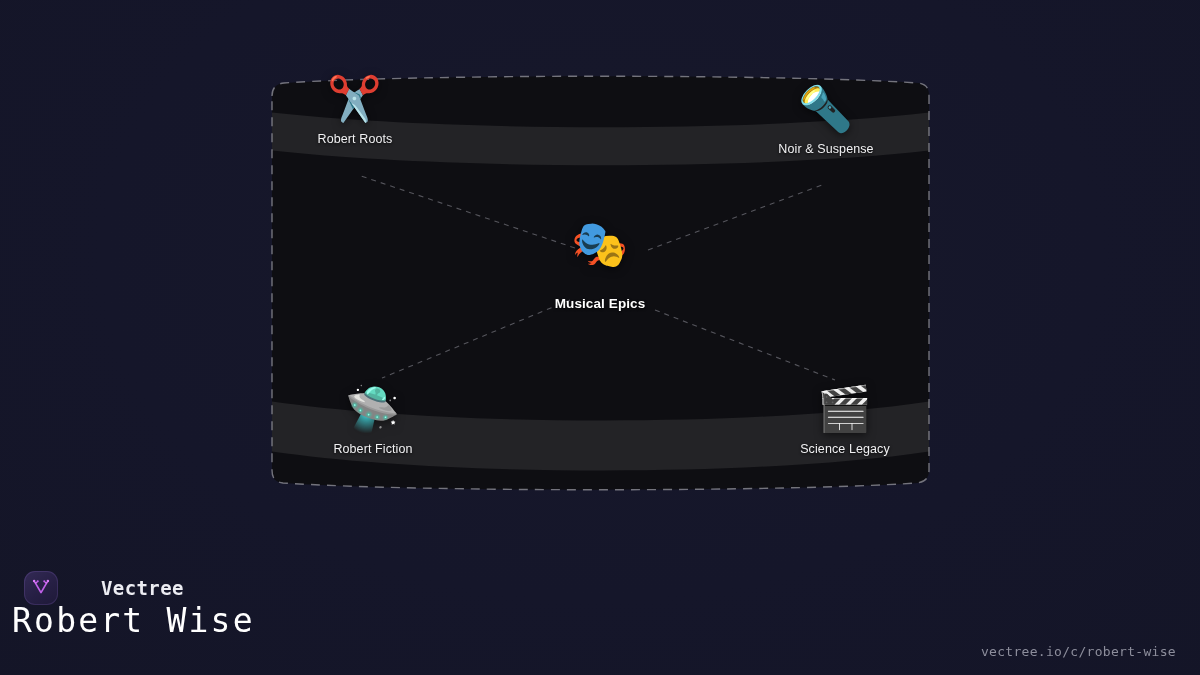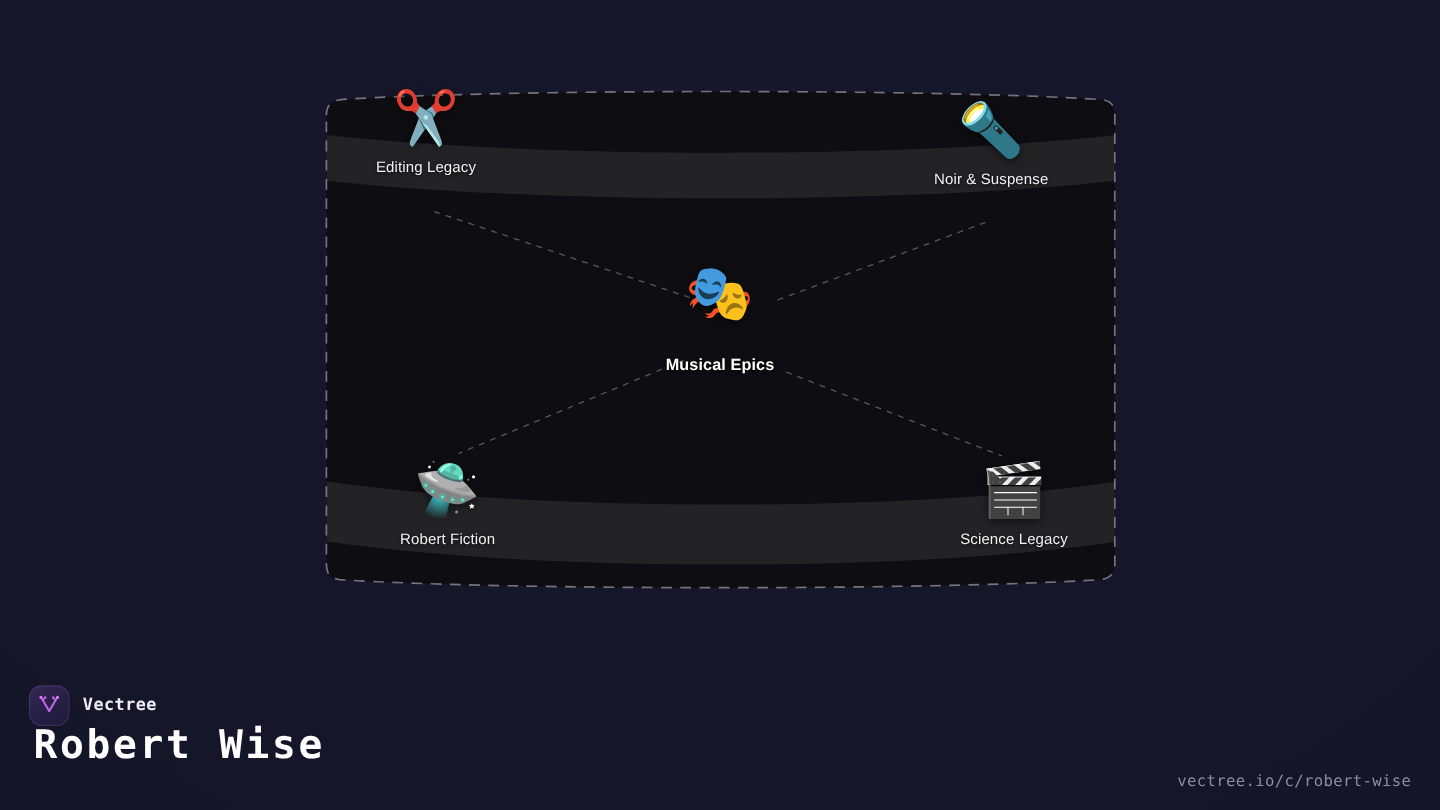--- a/index.html
+++ b/index.html
@@ -77,31 +77,32 @@
   }
   #logo-mark {
     width:34px; height:34px;
     border-radius:11px;
     background:linear-gradient(145deg,#332a55 0%,#261f44 55%,#1e1938 100%);
     box-shadow:inset 0 0 0 1px rgba(160,120,230,.18);
     display:flex; align-items:center; justify-content:center;
   }
   #brand-name {
     font-family:"DejaVu Sans Mono", monospace;
-    font-size:14px;
+    font-size:19px;
     font-weight:bold;
     color:#ececf2;
     letter-spacing:.4px;
+    margin-left:32px;
   }
   #profile-title {
     position:absolute;
-    left:28px; top:56px;
+    left:12px; top:56px;
     font-family:"DejaVu Sans Mono", monospace;
     font-size:33px;
-    font-weight:bold;
+    font-weight:normal;
     color:#ffffff;
     letter-spacing:2.2px;
     white-space:nowrap;
   }
   #site-url {
     position:absolute;
     right:24px; bottom:16px;
     font-family:"DejaVu Sans Mono", monospace;
     font-size:13px;
     color:#8d8e9c;
@@ -171,21 +172,21 @@
       </g>
     </svg>
 
     <div class="node center" style="left:600px; top:265px;">
       <span class="node-emoji">🎭</span>
       <span class="node-label">Musical Epics</span>
     </div>
 
     <div class="node" style="left:355px; top:110px;">
       <span class="node-emoji">✂️</span>
-      <span class="node-label">Editing Legacy</span>
+      <span class="node-label">Robert Roots</span>
     </div>
 
     <div class="node" style="left:826px; top:120px;">
       <span class="node-emoji">🔦</span>
       <span class="node-label">Noir &amp; Suspense</span>
     </div>
 
     <div class="node" style="left:373px; top:420px;">
       <span class="node-emoji">🛸</span>
       <span class="node-label">Robert Fiction</span>

